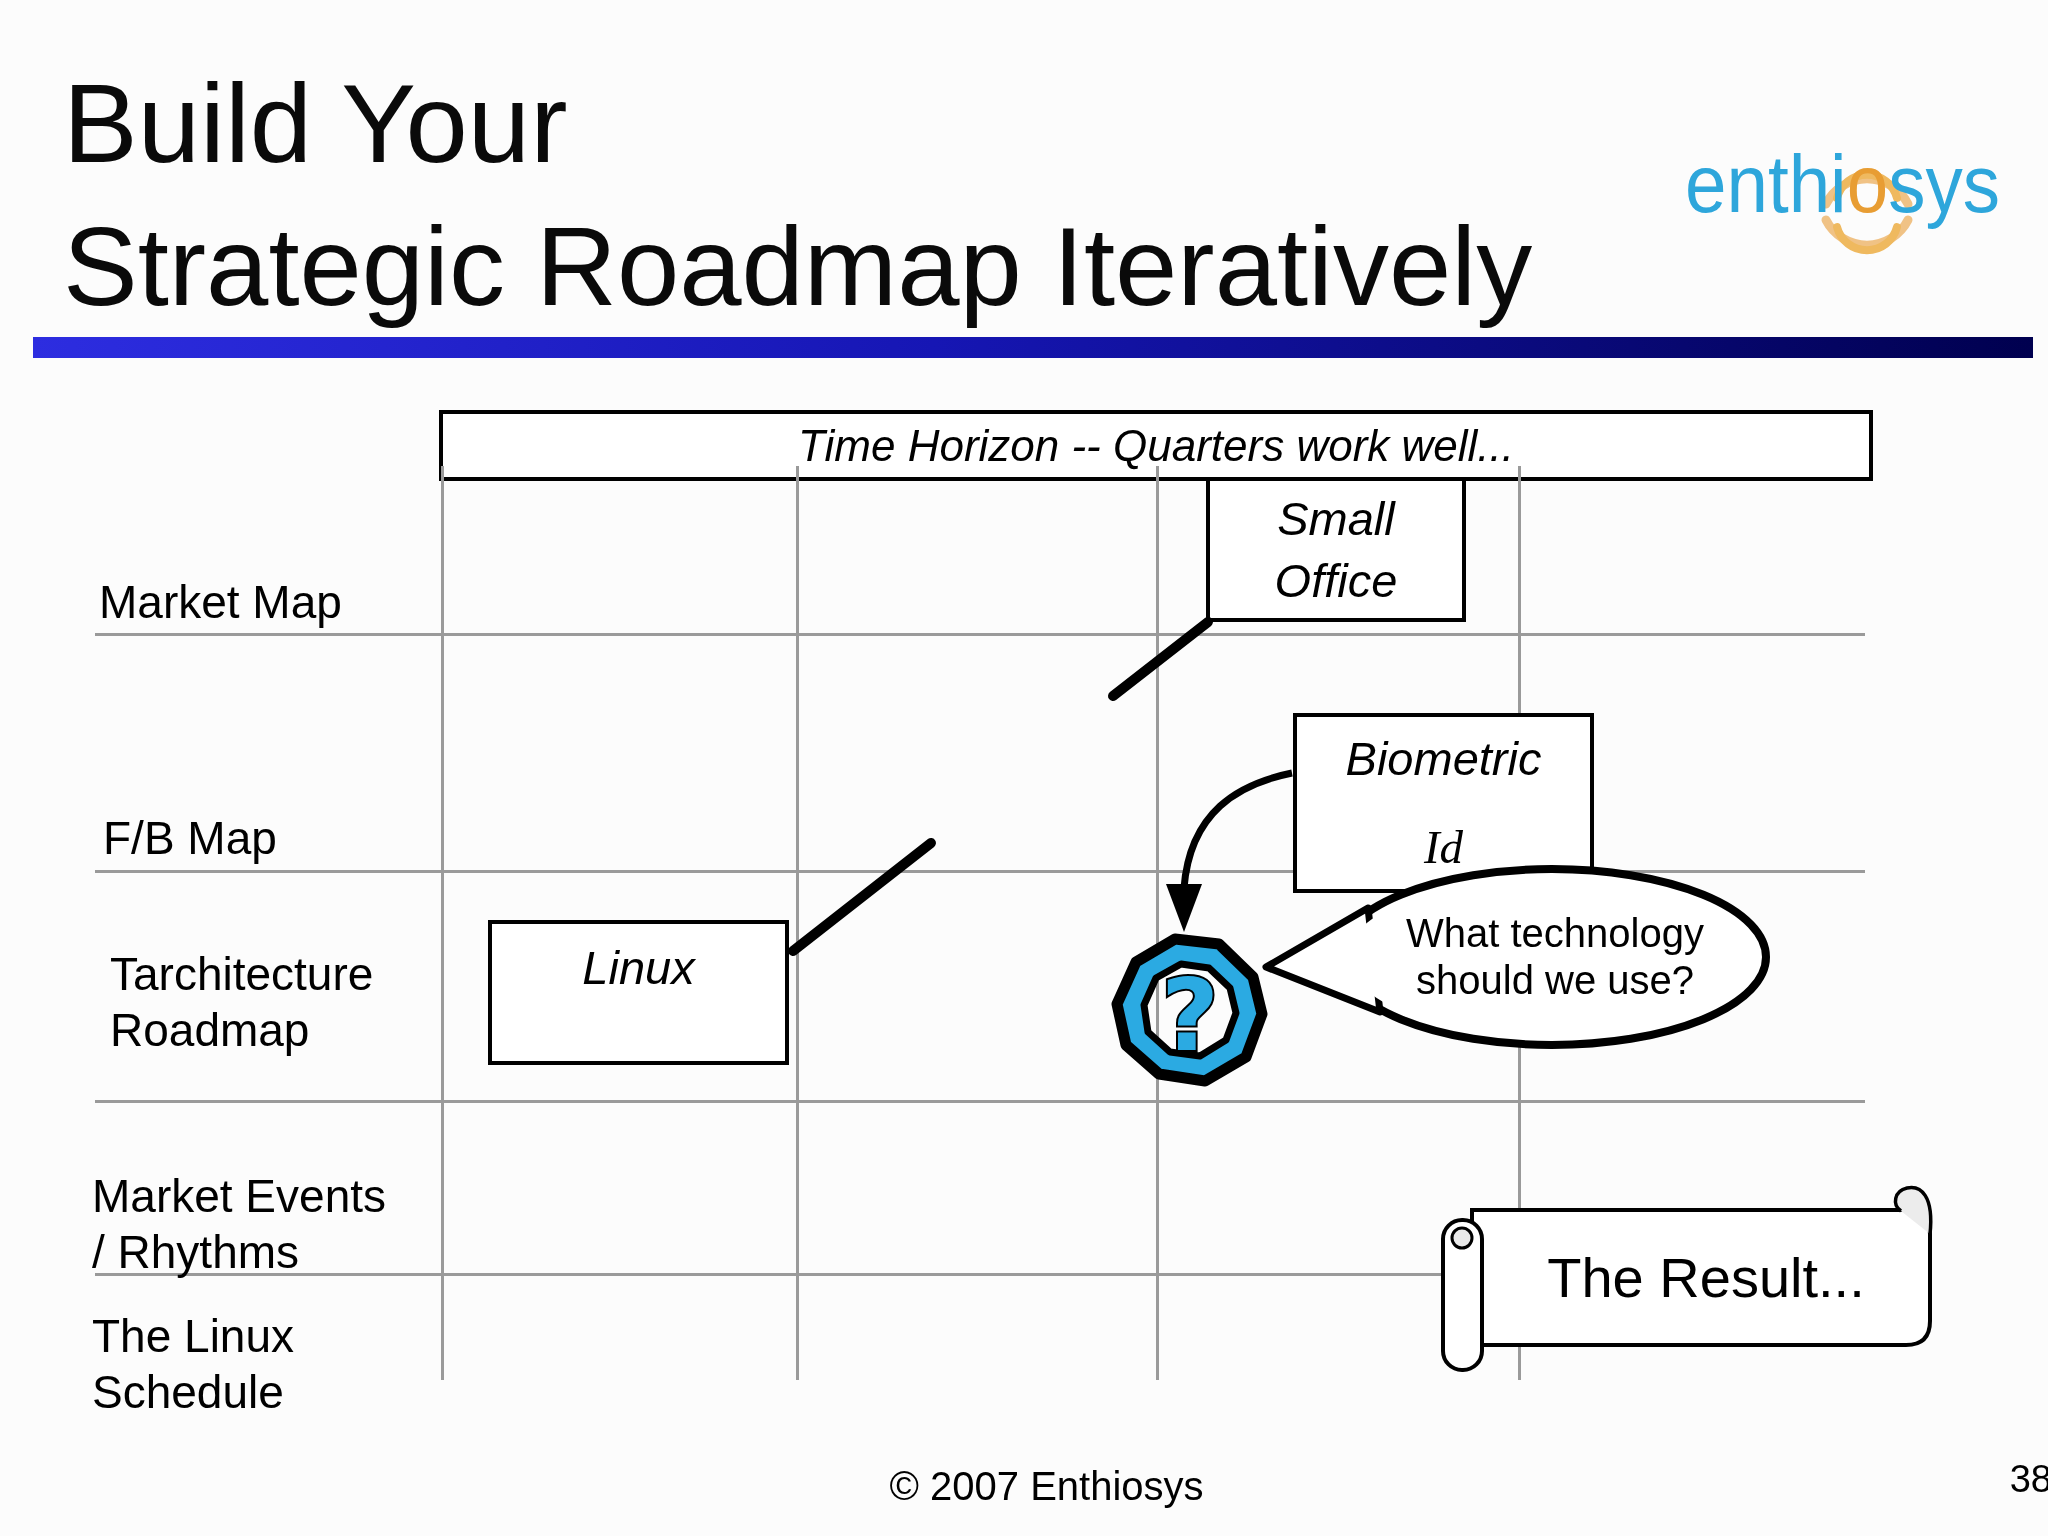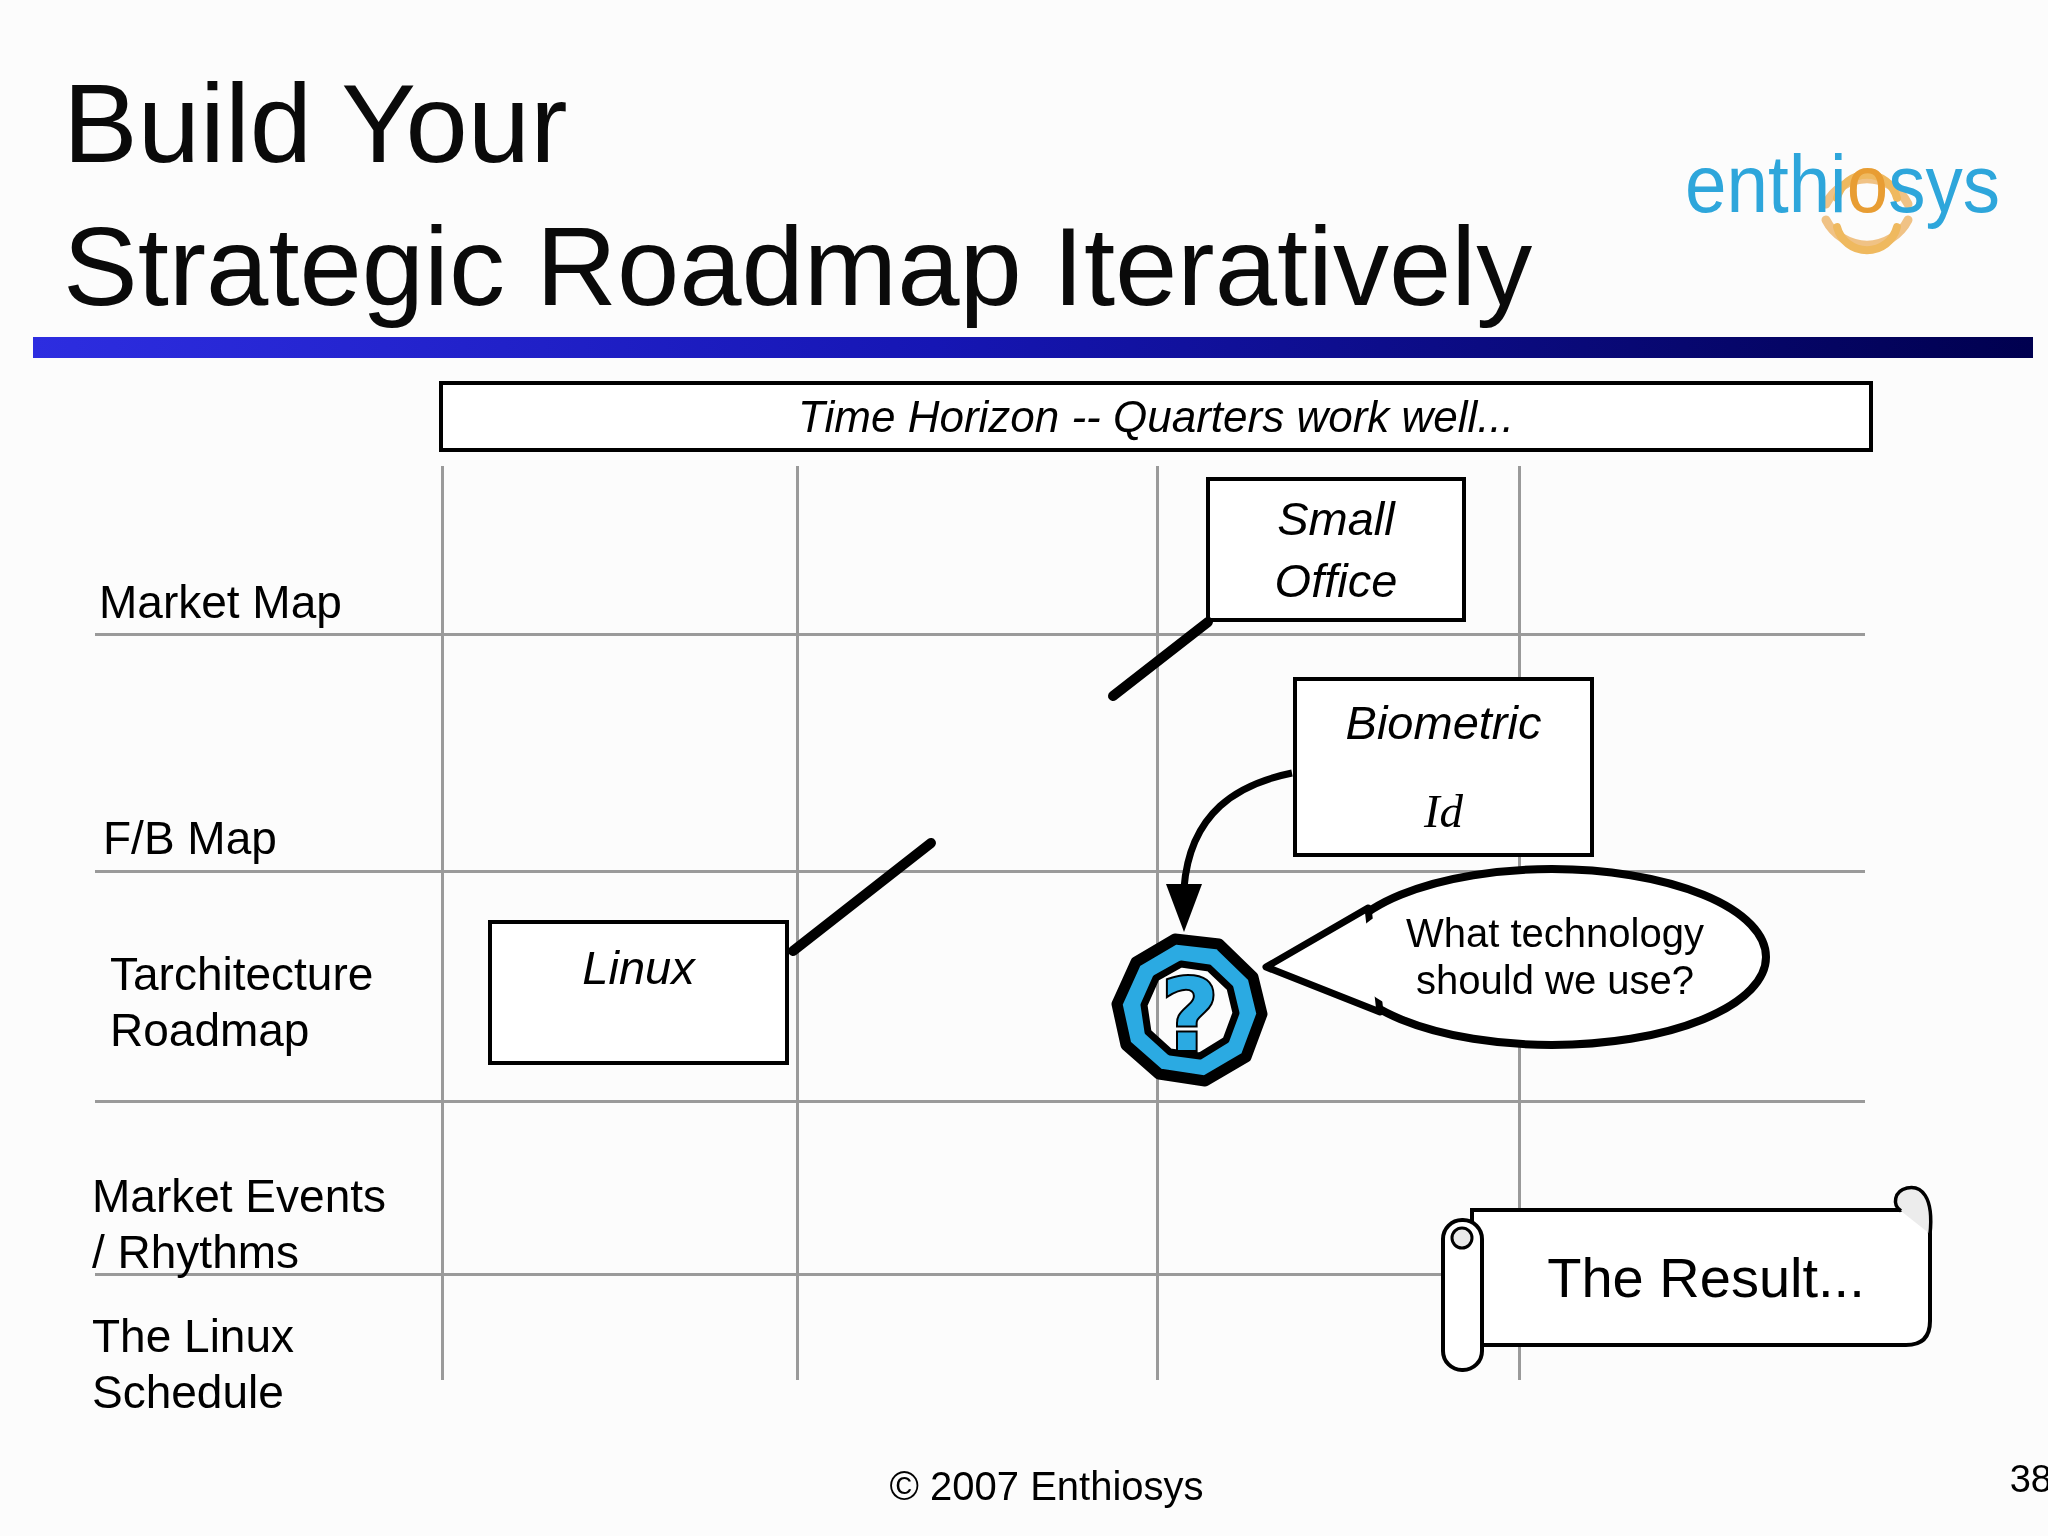--- a/index.html
+++ b/index.html
@@ -6,21 +6,21 @@
   .stage{
     position:relative;width:2048px;height:1536px;background:#fcfcfc;
     font-family:"Liberation Sans",sans-serif;color:#000;overflow:hidden;padding-left:45px;
   }
   
   .title{position:absolute;left:63px;top:52px;font-size:112px;line-height:143px;color:#0a0a0a;}
   
   .bar{position:absolute;left:33px;top:337px;width:2000px;height:21px;
        background:linear-gradient(90deg,#2d2de0 0%,#1616b4 45%,#00004f 100%);}
   
-  .header-box{position:absolute;left:439px;top:381px;width:1434px;height:71px;
+  .header-box{position:absolute;left:439px;top:410px;width:1434px;height:71px;
        box-sizing:border-box;border:4px solid #000;background:#fff;
        display:flex;align-items:center;justify-content:center;
        font-style:italic;font-size:44px;}
   
   .hline{position:absolute;left:95px;width:1770px;height:3px;background:#9a9a9a;}
   .vline{position:absolute;top:466px;width:3px;height:914px;background:#9a9a9a;}
   
   .rowlabel{position:absolute;font-size:46px;line-height:56px;}
   
   .dbox{position:absolute;box-sizing:border-box;border:4px solid #000;background:#fff;
@@ -91,21 +91,21 @@
   </div>
   <div class="rowlabel" style="left:92px;top:1308px">
     <div>The Linux</div>
     <div>Schedule</div>
   </div>
 
   <div class="dbox" style="left:1206px;top:477px;width:260px;height:145px">
     <div>Small</div>
     <div>Office</div>
   </div>
-  <div class="dbox biometric" style="left:1293px;top:677px;width:301px;height:180px">
+  <div class="dbox biometric" style="left:1293px;top:713px;width:301px;height:180px">
     <div>Biometric</div>
     <div class="serif">Id</div>
   </div>
   <div class="dbox linux" style="left:488px;top:920px;width:301px;height:145px">
     <div>Linux</div>
   </div>
 
   <svg class="overlay" width="2048" height="1536" viewBox="0 0 2048 1536">
 
     <line x1="1208" y1="622" x2="1113" y2="696" stroke="#000" stroke-width="10" stroke-linecap="round"></line>

